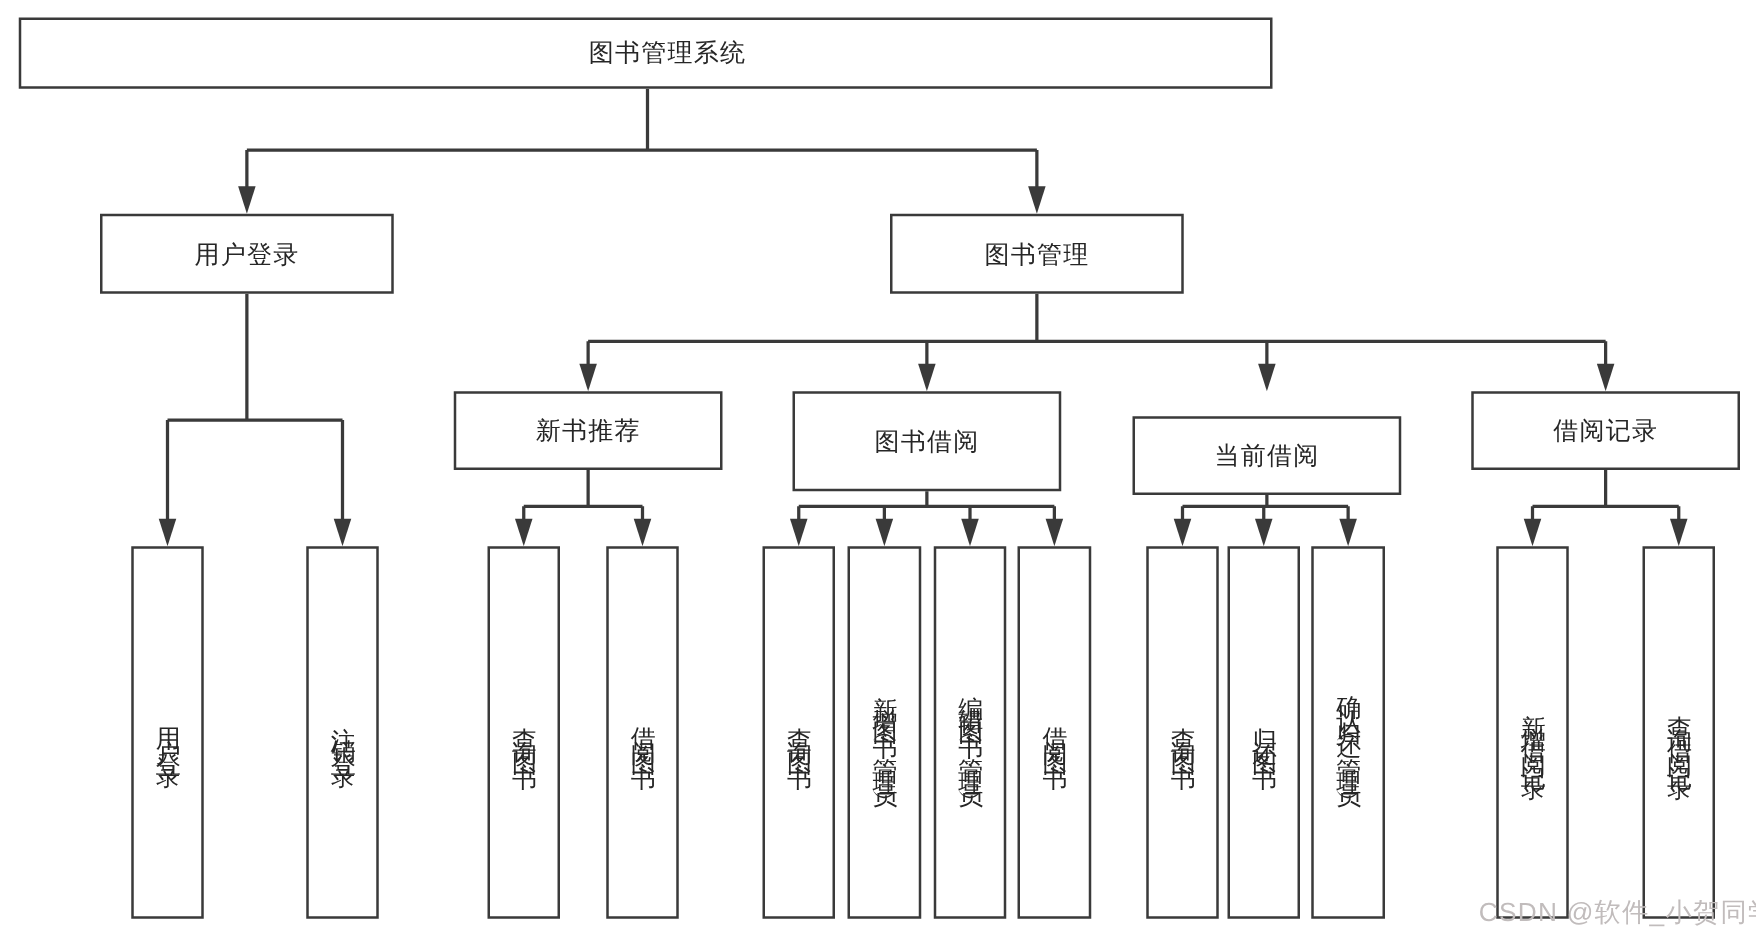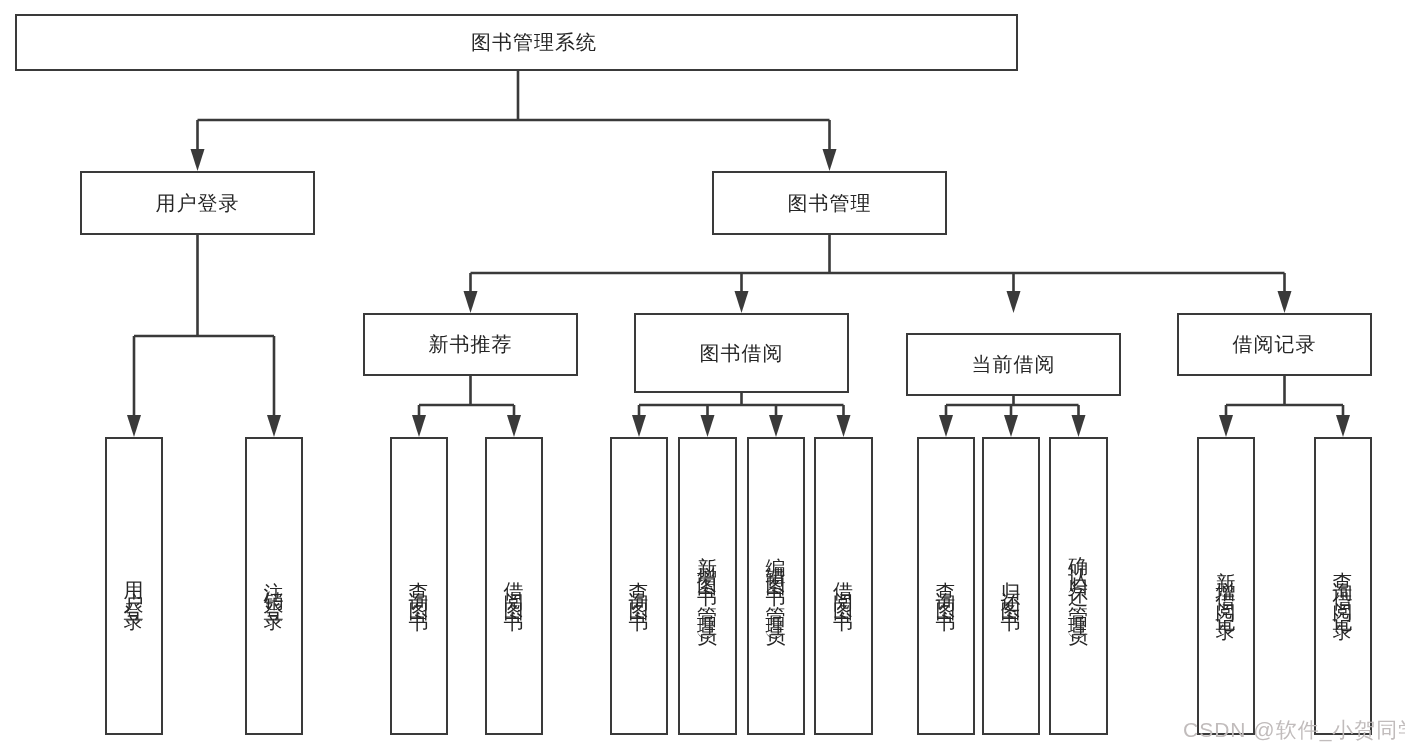--- a/index.html
+++ b/index.html
@@ -93,21 +93,21 @@
   </svg>
 
   <div class="node" style="left:15px;top:14px;width:1003px;height:57px;padding-left:35px;">图书管理系统</div>
 
   <div class="node" style="left:80px;top:171px;width:235px;height:64px;">用户登录</div>
   <div class="node" style="left:712px;top:171px;width:235px;height:64px;">图书管理</div>
 
   <div class="node" style="left:363px;top:313px;width:215px;height:63px;">新书推荐</div>
   <div class="node" style="left:634px;top:313px;width:215px;height:80px;">图书借阅</div>
   <div class="node" style="left:906px;top:313px;width:215px;height:63px;margin-top:20px;">当前借阅</div>
-  <div class="node" style="left:1177px;top:313px;width:195px;height:63px;">借阅记录</div>
+  <div class="node" style="left:1177px;top:313px;width:215px;height:63px;">借阅记录</div>
 
   <div class="node vbox" style="left:105px;width:58px;">用户登录</div>
   <div class="node vbox" style="left:245px;width:58px;">注销登录</div>
 
   <div class="node vbox" style="left:390px;width:58px;">查询图书</div>
   <div class="node vbox" style="left:485px;width:58px;">借阅图书</div>
 
   <div class="node vbox" style="left:610px;width:58px;">查询图书</div>
   <div class="node vbox" style="left:678px;width:59px;">新增图书（管理员）</div>
   <div class="node vbox" style="left:747px;width:58px;">编辑图书（管理员）</div>

